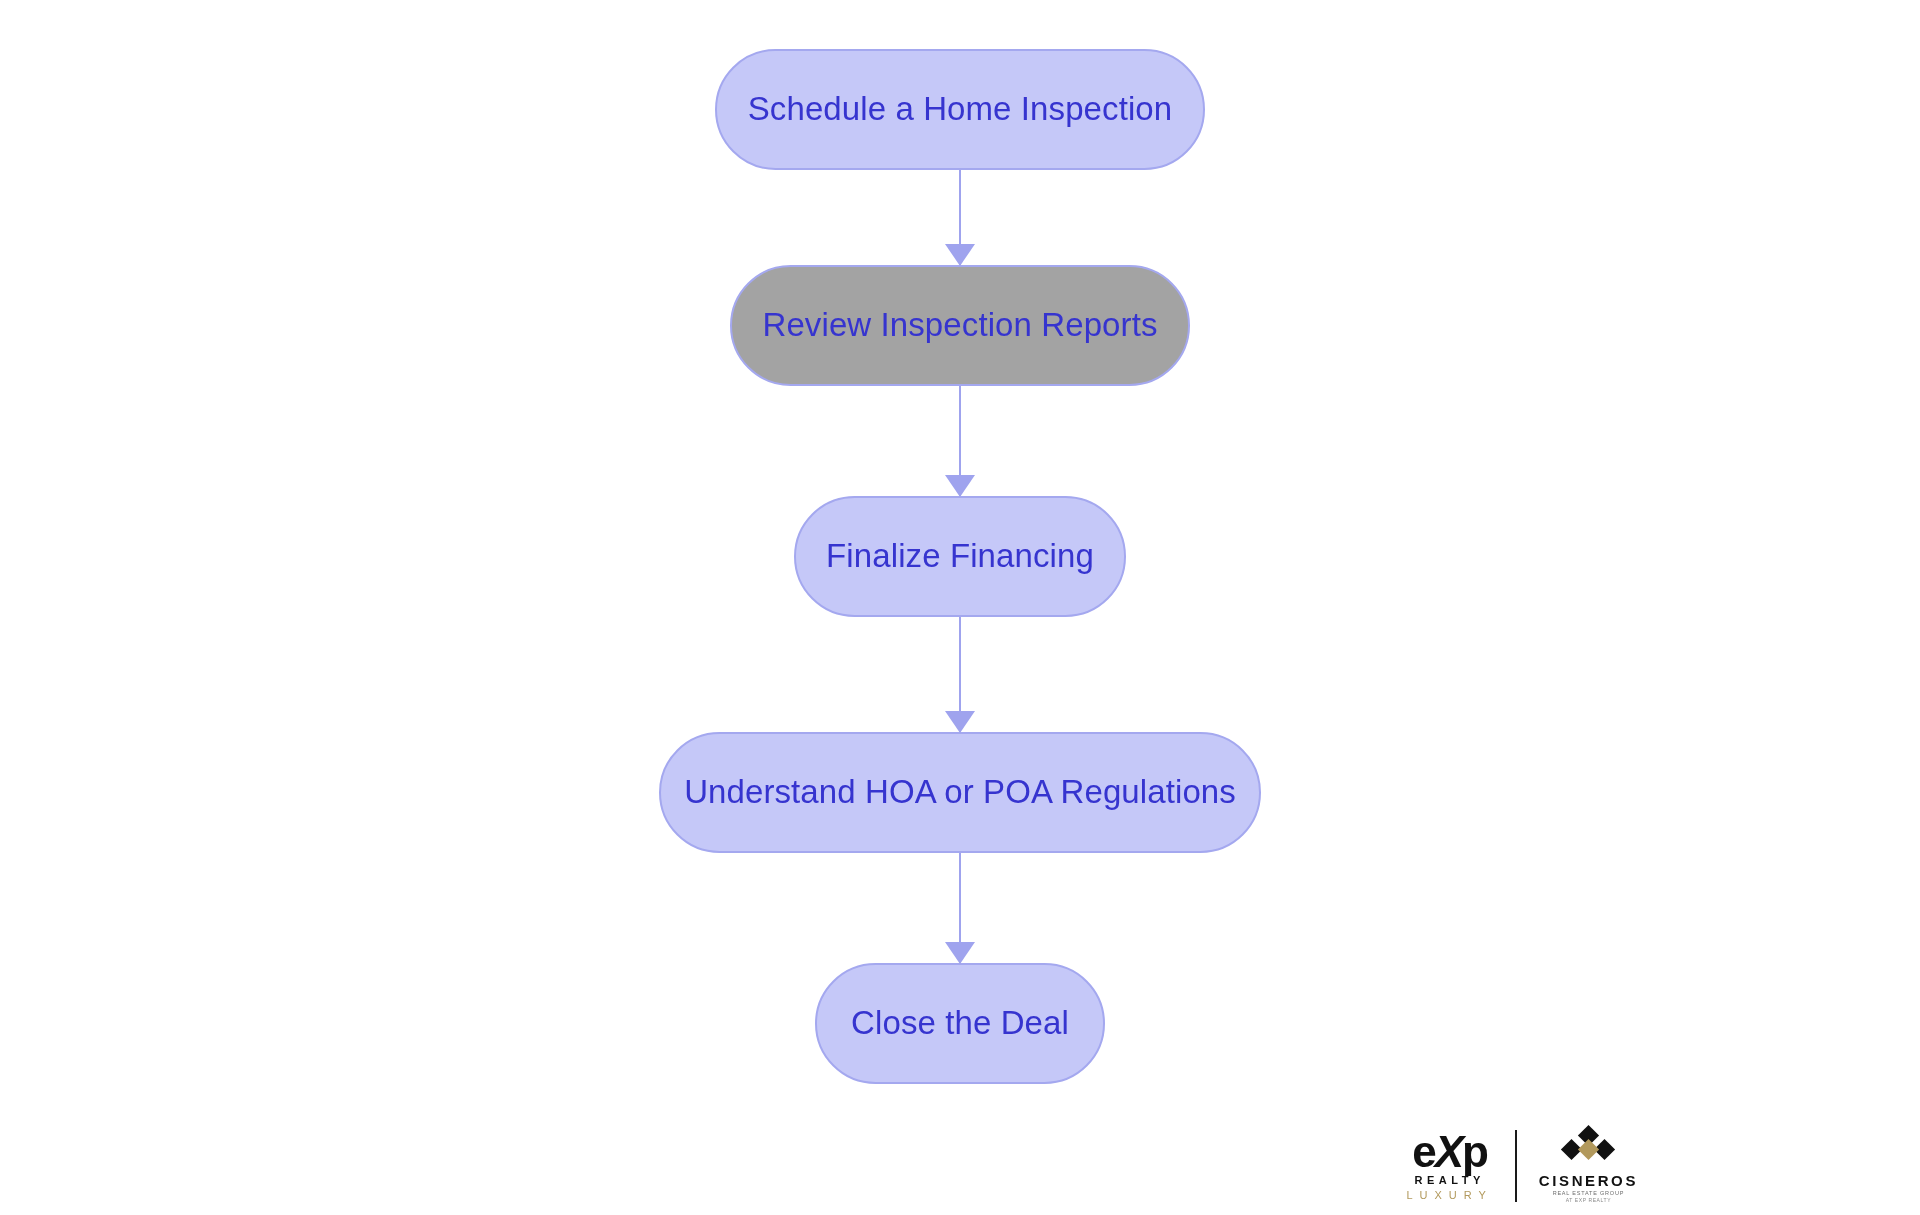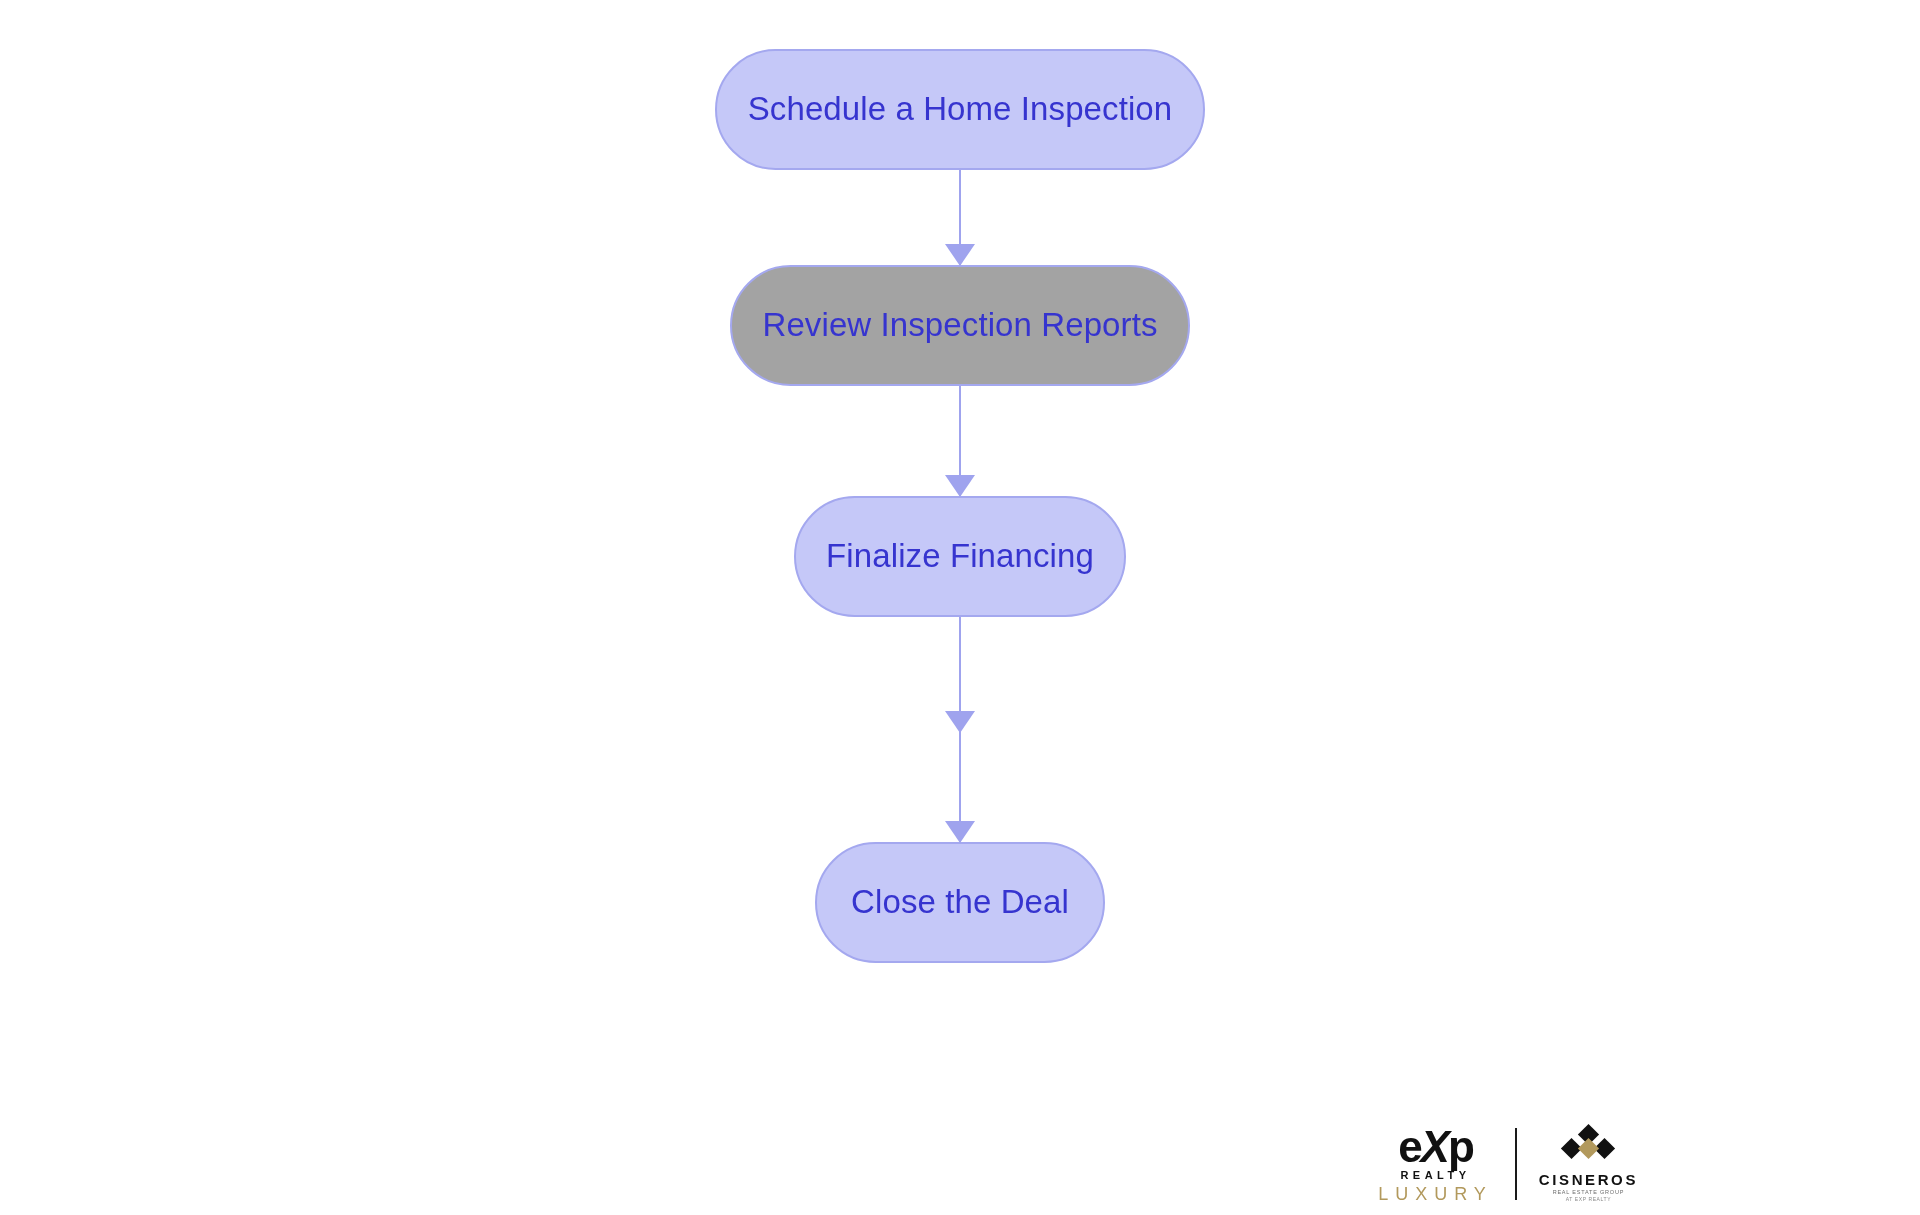--- a/index.html
+++ b/index.html
@@ -103,21 +103,21 @@
     font-weight: 700;
   }
   .brand-exp .realty {
     font-size: 11px;
     letter-spacing: 4.5px;
     color: #111111;
     font-weight: 700;
     margin-top: 1px;
   }
   .brand-exp .luxury {
-    font-size: 18px;
+    font-size: 11px;
     letter-spacing: 7px;
     color: #b2995c;
     font-weight: 400;
     margin-top: 4px;
   }
   .brand-divider {
     width: 2px;
     height: 72px;
     background: #1a1a1a;
   }
@@ -178,20 +178,21 @@
       <div class="node" style="width: 460px; background: #a3a3a3; border-color: rgb(164, 168, 239); color: rgb(54, 52, 207);">Review Inspection Reports</div>
       <div class="connector" style="height: 110px;">
         <div class="line" style="background: rgb(159, 163, 238);"></div>
         <div class="head" style="border-top-color: rgb(159, 163, 238);"></div>
       </div>
       <div class="node" style="width: 332px; background: rgb(197, 200, 248); border-color: rgb(164, 168, 239); color: rgb(54, 52, 207);">Finalize Financing</div>
       <div class="connector" style="height: 115px;">
         <div class="line" style="background: rgb(159, 163, 238);"></div>
         <div class="head" style="border-top-color: rgb(159, 163, 238);"></div>
       </div>
+      <div class="node" style="width: 602px; background: rgb(197, 200, 248); border-color: rgb(164, 168, 239); color: rgb(54, 52, 207);">Understand HOA or POA Regulations</div>
       <div class="connector" style="height: 110px;">
         <div class="line" style="background: rgb(159, 163, 238);"></div>
         <div class="head" style="border-top-color: rgb(159, 163, 238);"></div>
       </div>
       <div class="node" style="width: 290px; background: rgb(197, 200, 248); border-color: rgb(164, 168, 239); color: rgb(54, 52, 207);">Close the Deal</div>
     </div>
 
   <div class="branding">
 
     <div class="brand-exp">

